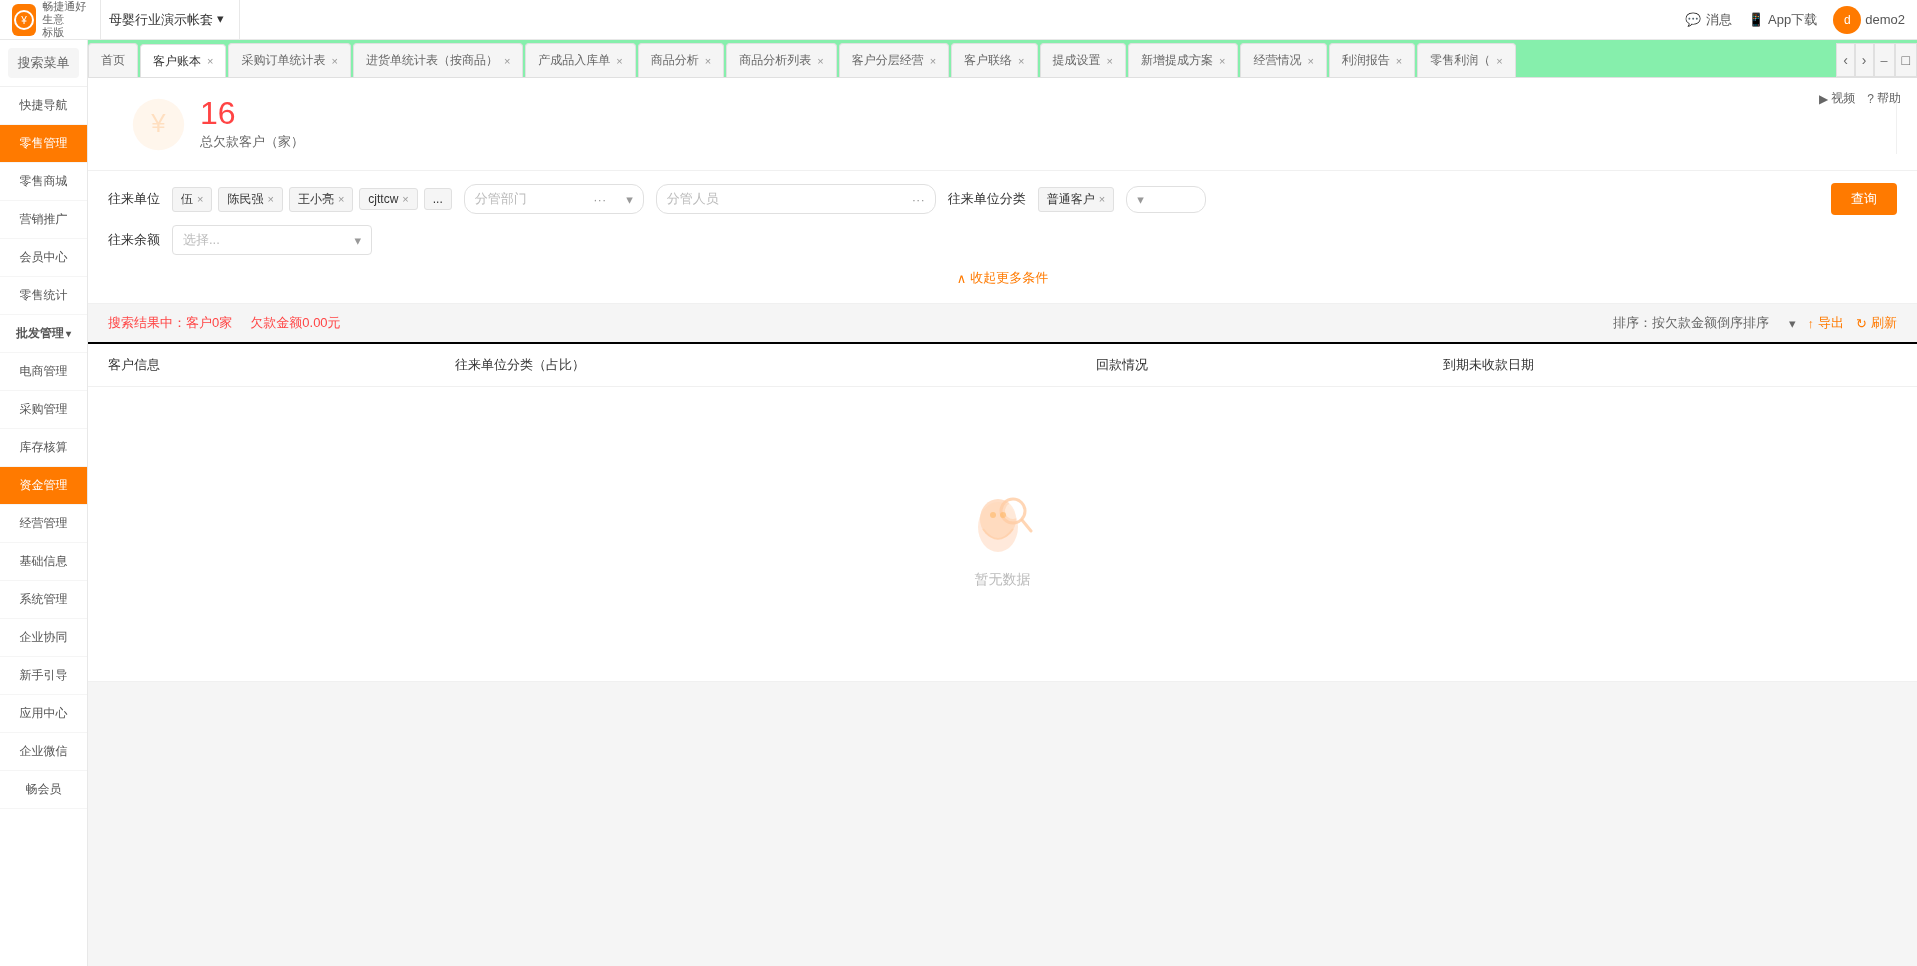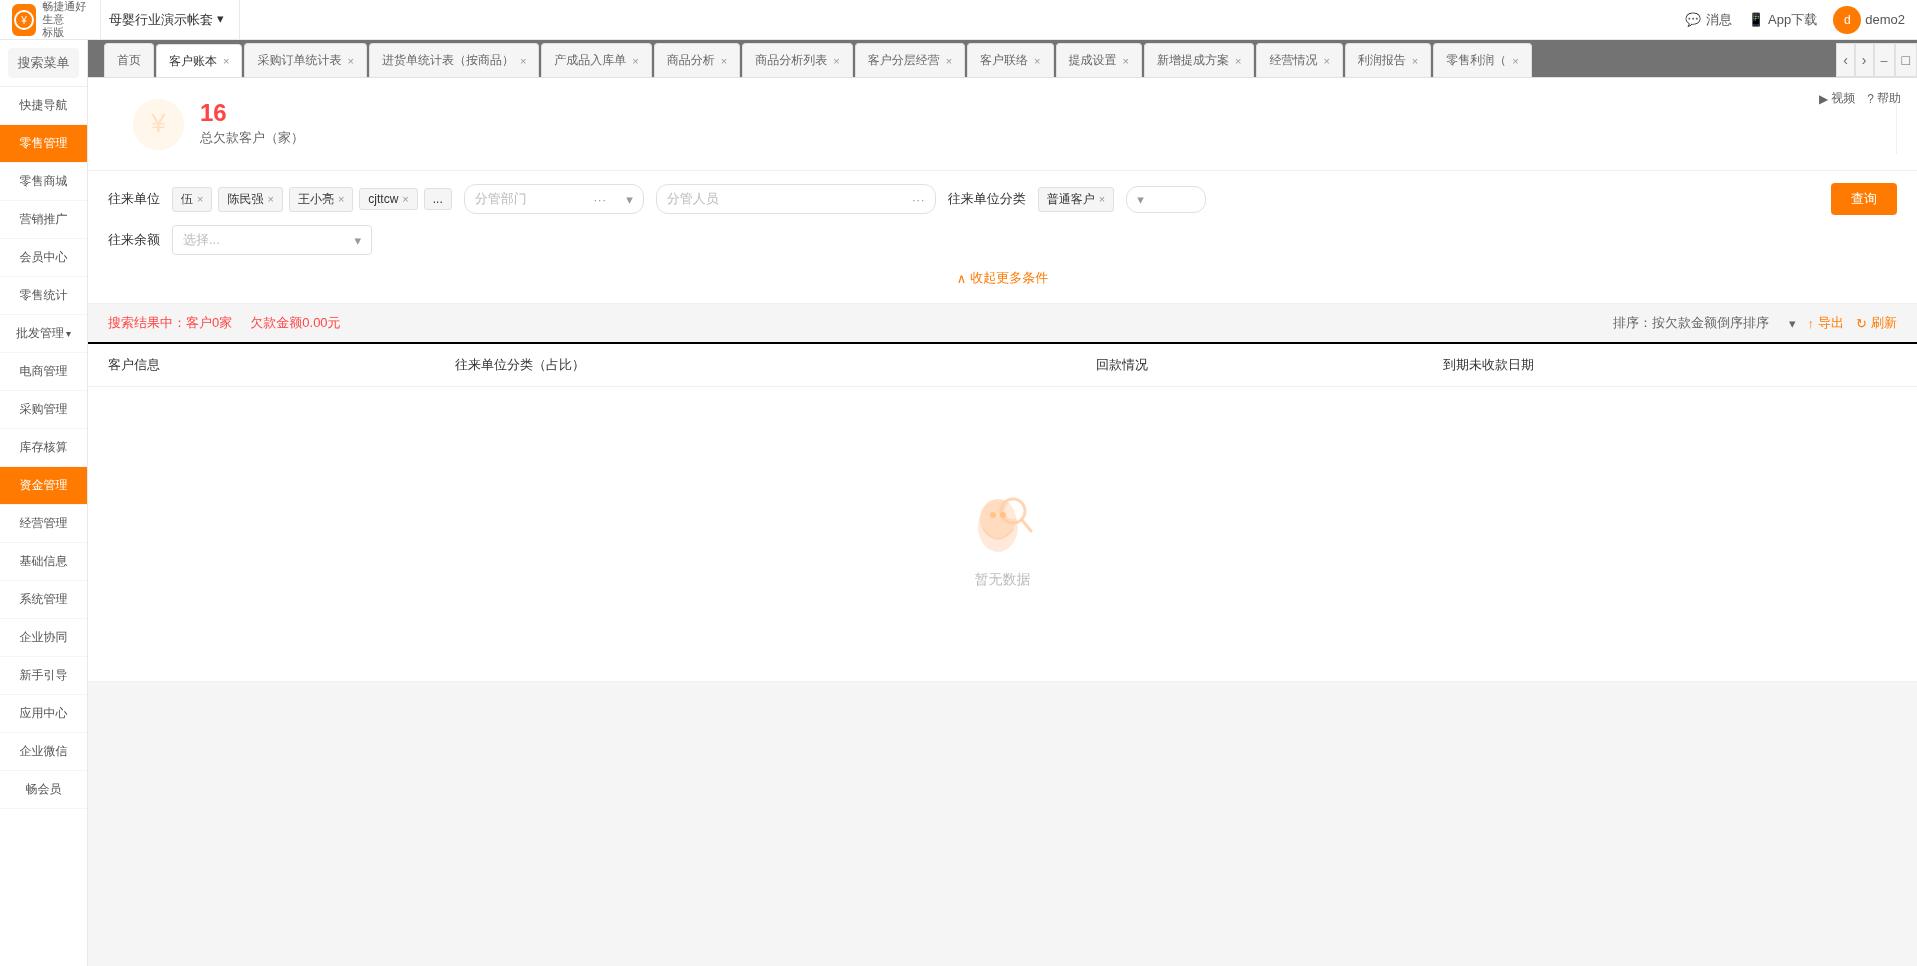--- a/index.html
+++ b/index.html
@@ -18,46 +18,46 @@
 
     
     .main-layout { display: flex; flex: 1; overflow: hidden; }
 
     
     .sidebar { width: 88px; background: #fff; border-right: 1px solid #e8e8e8; display: flex; flex-direction: column; overflow-y: auto; flex-shrink: 0; }
     .sidebar-search { padding: 8px; border-bottom: 1px solid #f0f0f0; }
     .sidebar-search-btn { width: 100%; padding: 6px; background: #f5f5f5; border: none; border-radius: 4px; cursor: pointer; font-size: 13px; color: #666; text-align: center; }
     .sidebar-nav-item { padding: 10px 8px; text-align: center; cursor: pointer; font-size: 12px; color: #555; border-bottom: 1px solid #f5f5f5; }
     .sidebar-nav-item.active { background: #ff7a00; color: white; }
-    .sidebar-nav-item.has-arrow { display: flex; align-items: center; justify-content: center; gap: 2px; }
+    .sidebar-nav-item.has-arrow { display: flex; align-items: center; justify-content: center; gap: 2px; font-weight: bold; }
     .sidebar-nav-item .arrow { font-size: 10px; }
 
     
     .content-area { flex: 1; display: flex; flex-direction: column; overflow: hidden; }
 
     
-    .tab-bar { height: 38px; background: #737373; border-bottom: 1px solid #e0e0e0; display: flex; align-items: flex-end; padding-left: 16px; overflow: hidden; flex-shrink: 0; }
+    .tab-bar { height: 38px; background: #86efac; border-bottom: 1px solid #e0e0e0; display: flex; align-items: flex-end; padding-left: 0; overflow: hidden; flex-shrink: 0; }
     .tab-item { height: 34px; padding: 0 12px; display: flex; align-items: center; gap: 6px; cursor: pointer; font-size: 12px; color: #666; border: 1px solid #e0e0e0; border-bottom: none; background: #f5f5f5; margin-right: 2px; border-radius: 4px 4px 0 0; white-space: nowrap; }
     .tab-item.active { background: #fff; color: #333; border-bottom: 1px solid #fff; margin-bottom: -1px; }
     .tab-item .tab-close { font-size: 11px; color: #999; cursor: pointer; }
     .tab-nav-btn { padding: 0 6px; height: 34px; background: #f5f5f5; border: 1px solid #e0e0e0; cursor: pointer; display: flex; align-items: center; justify-content: center; font-size: 14px; color: #666; }
     .tab-bar-end { display: flex; align-items: center; margin-left: auto; }
 
     
     .page-content { flex: 1; overflow-y: auto; background: #f5f5f5; }
     .page-inner { background: #fff; margin: 0; }
 
     
     .stats-row { display: flex; align-items: center; padding: 16px 20px; background: #fff; border-bottom: 1px solid #f0f0f0; position: relative; gap: 0; }
     .stat-block { flex: 1; display: flex; align-items: center; gap: 12px; padding: 0 20px; border-right: 1px solid #f0f0f0; }
     .stat-block:last-child { border-right: none; }
     .stat-icon { width: 60px; height: 60px; opacity: 0.3; display: flex; align-items: center; justify-content: center; }
     .stat-icon svg { width: 55px; height: 55px; }
     .stat-info { }
-    .stat-number { font-size: 24px; font-weight: bold; color: #ff4444; line-height: 1; }
+    .stat-number { font-size: 32px; font-weight: normal; color: #ff4444; line-height: 1; }
     .stat-number.dark { color: #333; text-decoration: underline; }
     .stat-label { font-size: 13px; color: #666; margin-top: 4px; }
     .stat-help { position: absolute; top: 12px; right: 16px; display: flex; align-items: center; gap: 12px; }
     .stat-help-item { font-size: 12px; color: #666; cursor: pointer; display: flex; align-items: center; gap: 3px; }
 
     
     .filter-area { background: #fff; padding: 12px 20px; border-bottom: 1px solid #f0f0f0; }
     .filter-row { display: flex; align-items: center; gap: 12px; margin-bottom: 10px; flex-wrap: wrap; }
     .filter-row:last-child { margin-bottom: 0; }
     .filter-label { font-size: 13px; color: #333; white-space: nowrap; }

